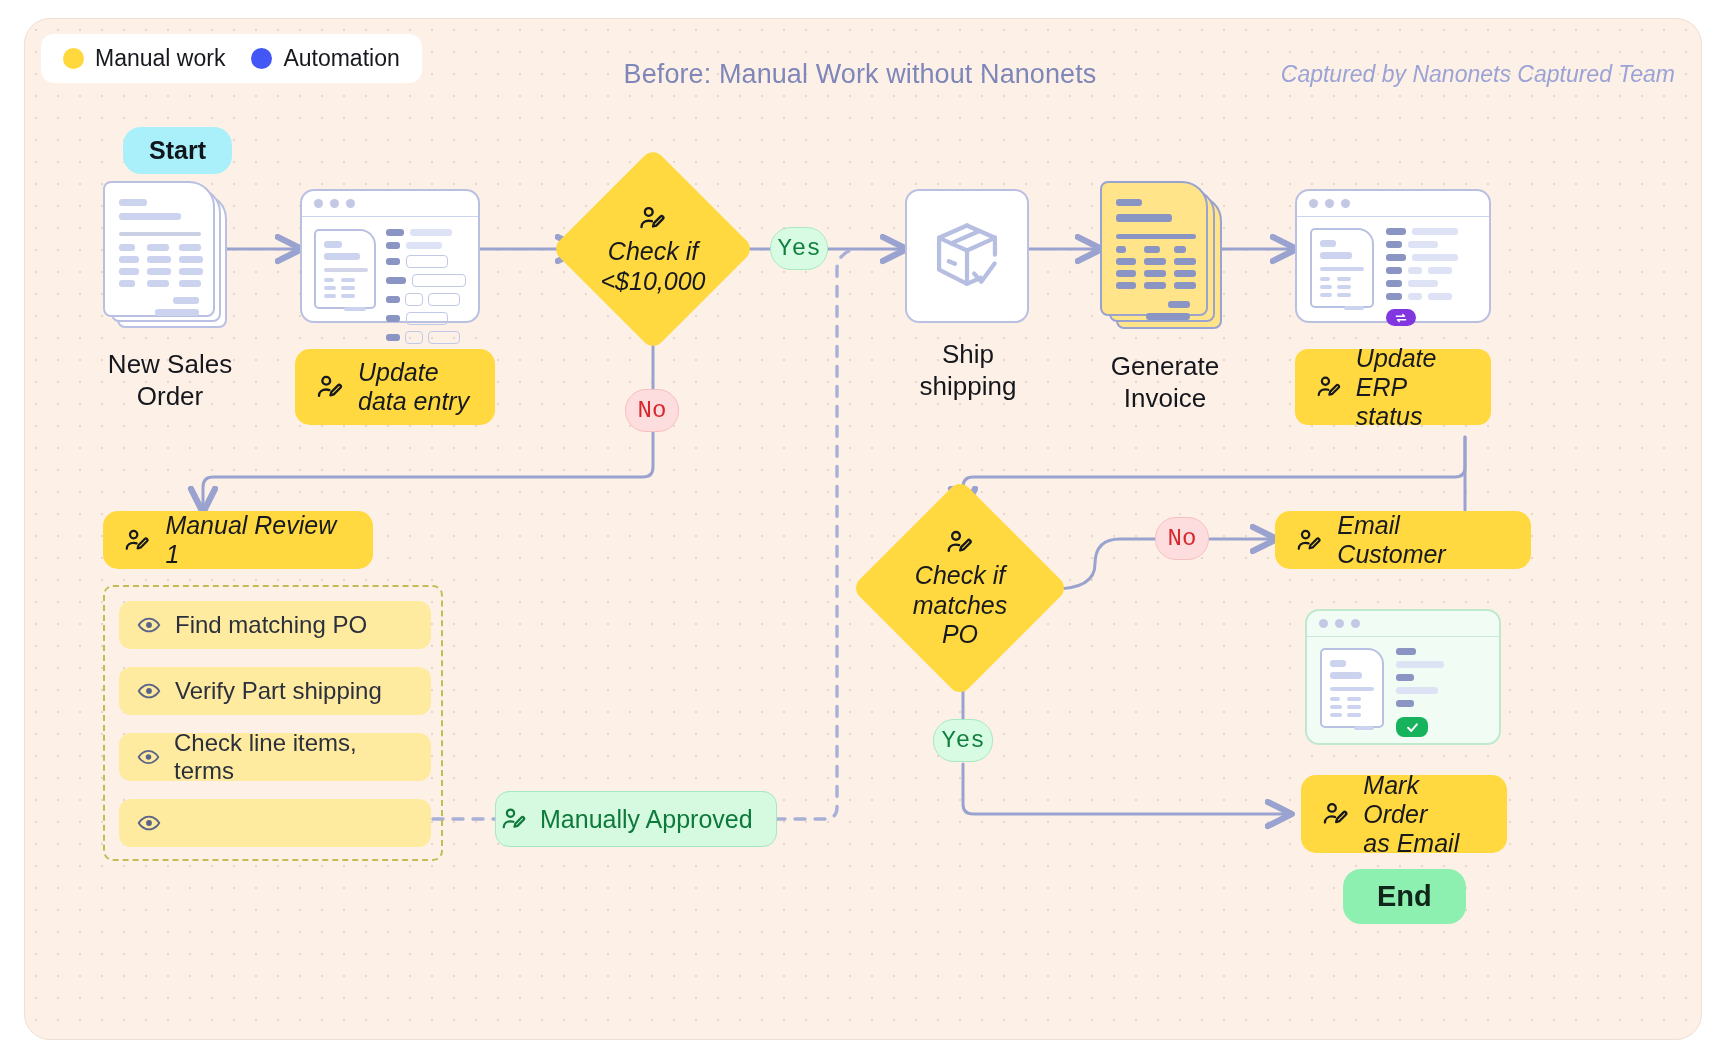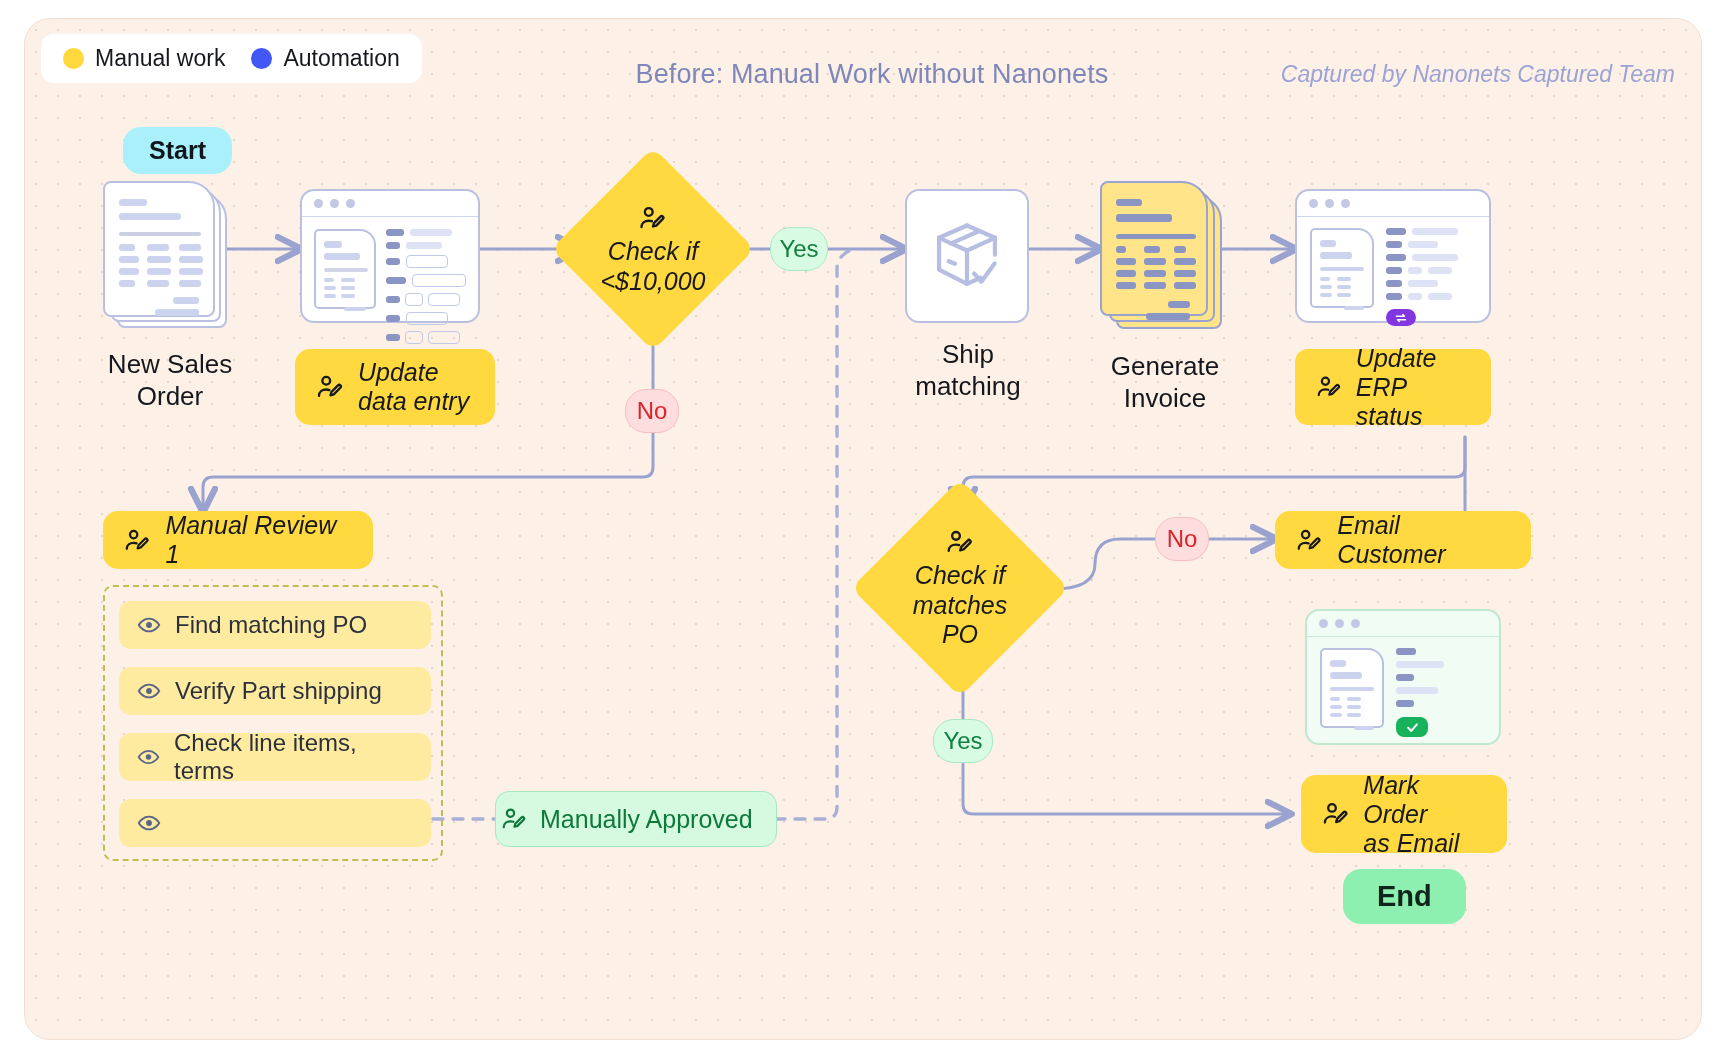--- a/index.html
+++ b/index.html
@@ -20,21 +20,21 @@
     position:absolute;left:16px;top:15px;display:flex;align-items:center;gap:26px;
     background:#fff;border-radius:13px;padding:11px 22px;
   }
   .lg{display:flex;align-items:center;gap:11px;font-size:23px;color:#16181d;}
   .dot{width:21px;height:21px;border-radius:50%;}
   .dot.manual{background:#ffd83d;}
   .dot.auto{background:#4257f5;}
 
   
   #title{
-    position:absolute;left:12px;top:40px;width:1670px;text-align:center;
+    position:absolute;left:0;top:40px;width:1670px;text-align:center;
     font-size:27px;color:#7e86ba;letter-spacing:.1px;
   }
   #attribution{
     position:absolute;right:26px;top:42px;font-size:23px;color:#9ba3d6;
     font-style:italic;
   }
 
   
   .abs{position:absolute;}
   .badge-start{
@@ -53,21 +53,21 @@
   .green-label{
     background:#d6fae0;border:1.5px solid #a6e8bd;border-radius:14px;
     display:flex;align-items:center;gap:12px;padding:12px 4px;
     font-size:25px;color:#0d7a3c;box-sizing:border-box;
   }
   .cap-label{
     font-size:26px;color:#15171c;text-align:center;line-height:1.22;
   }
   .flag{
     border-radius:21px;font-size:24px;padding:7px 16px;box-sizing:border-box;
-    display:flex;align-items:center;justify-content:center;
+    display:flex;align-items:center;justify-content:center;font-family:Liberation Mono, monospace;
   }
   .flag.yes{background:#d8fbe4;border:1.5px solid #a9e9c1;color:#11803f;}
   .flag.no{background:#fdddde;border:1.5px solid #f8bfc2;color:#d7262c;}
 
   .diamond{
     background:#ffd93f;display:flex;flex-direction:column;align-items:center;
     justify-content:center;gap:2px;
     font-style:italic;font-size:25px;color:#17191e;line-height:1.18;text-align:center;
     transform:rotate(45deg);border-radius:12px;
   }
@@ -304,21 +304,21 @@
       <path d="M20.6 6.4v5.2"></path>
       <path d="M3.4 6.4 12 10.3l8.6-3.9"></path>
       <path d="M12 10.3v10.3"></path>
       <path d="M7.1 8.1 15.8 4.3"></path>
       <path d="M6.4 13.6l1.9.8"></path>
       <path d="M14.2 17.4l2.2 2.5 4.1-5.6"></path>
     </svg>
   </div>
   <div class="abs cap-label" style="left:868px;top:320px;width:150px;">
     <div>Ship</div>
-    <div>matching</div>
+    <div>shipping</div>
   </div>
 
   <div class="abs" style="left:1075px;top:162px;width:132px;height:152px;">
     <div class="docshape yellow" style="left:16px;top:14px;width:106px;height:134px;"></div>
     <div class="docshape yellow" style="left:9px;top:7px;width:106px;height:134px;"></div>
     <div class="docshape yellow" style="left:0;top:0;width:108px;height:135px;">
       <div class="bar dark" style="width:26px;margin:16px 0 0 14px;"></div>
       <div class="bar dark" style="width:56px;height:8px;margin:8px 0 0 14px;"></div>
       <div class="bar dark" style="width:80px;height:5px;margin:12px 0 0 14px;"></div>
       <div style="display:flex;gap:8px;margin:7px 0 0 14px;">

